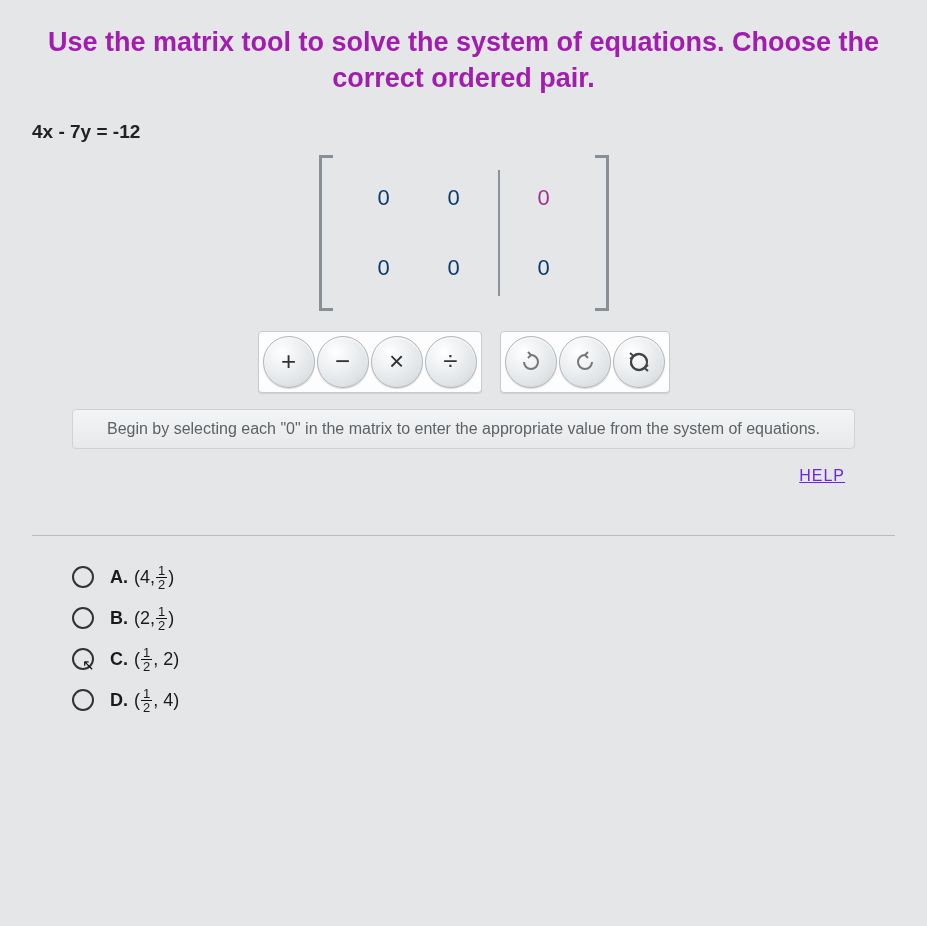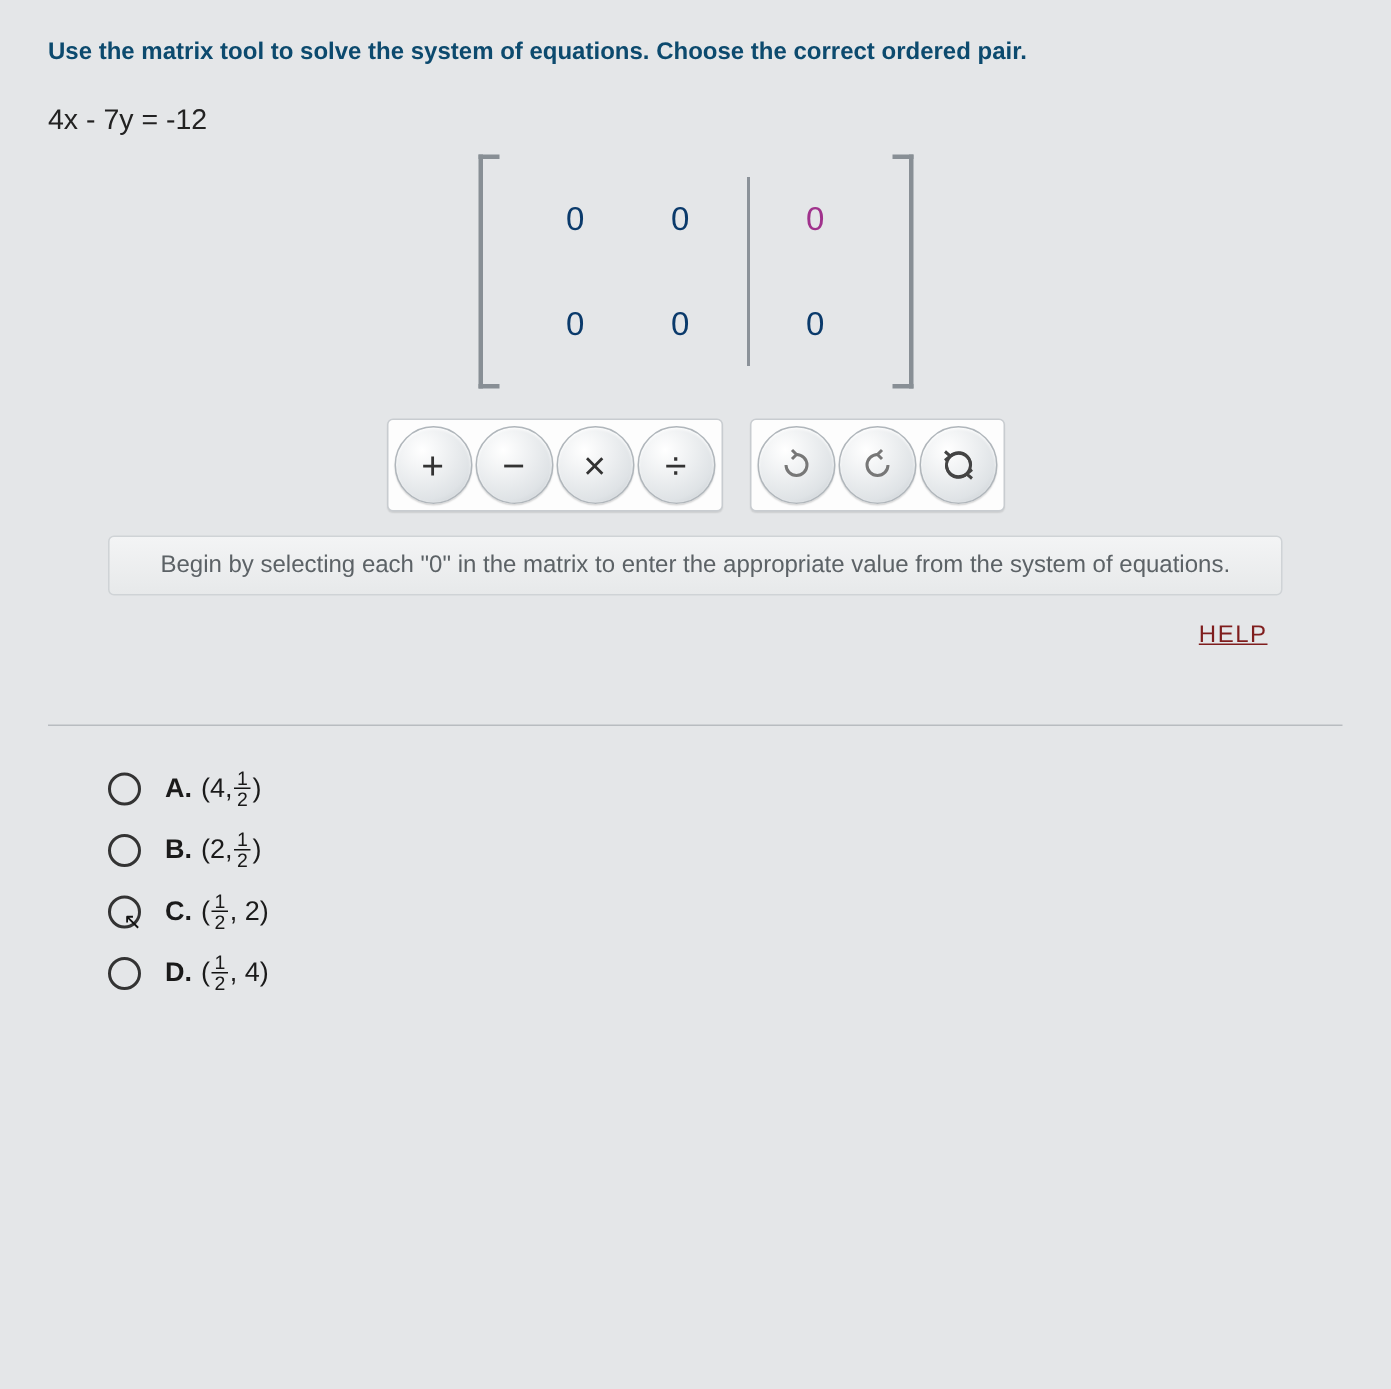--- a/index.html
+++ b/index.html
@@ -5,29 +5,30 @@
   * { box-sizing: border-box; }
   body {
     margin: 0;
     padding: 24px 32px;
     font-family: Arial, Helvetica, sans-serif;
     background: #e4e6e8;
     color: #1a1a1a;
     width: 927px;
   }
   .question-text {
-    font-size: 16px;
+    font-size: 27px;
     font-weight: bold;
-    color: #0c4a6e;
+    color: #a21caf;
     line-height: 1.35;
     margin-bottom: 22px;
+    text-align: center;
   }
   .equations {
     font-size: 19px;
-    font-weight: normal;
+    font-weight: bold;
     color: #222;
     line-height: 1.35;
     margin-bottom: 8px;
   }
   .matrix-area {
     display: flex;
     justify-content: center;
     margin: 10px 0 20px 0;
   }
   .matrix {
@@ -101,21 +102,21 @@
     text-align: center;
     color: #5c6266;
     font-size: 16px;
     margin: 0 40px 10px 40px;
   }
   .help-row {
     text-align: right;
     padding: 8px 50px 30px 0;
   }
   .help-link {
-    color: #7f1d1d;
+    color: #6d28d9;
     text-decoration: underline;
     font-size: 16px;
     letter-spacing: 1px;
     cursor: pointer;
   }
   hr.sep {
     border: none;
     border-top: 1px solid #b8bcc0;
     margin: 20px 0 28px 0;
   }

